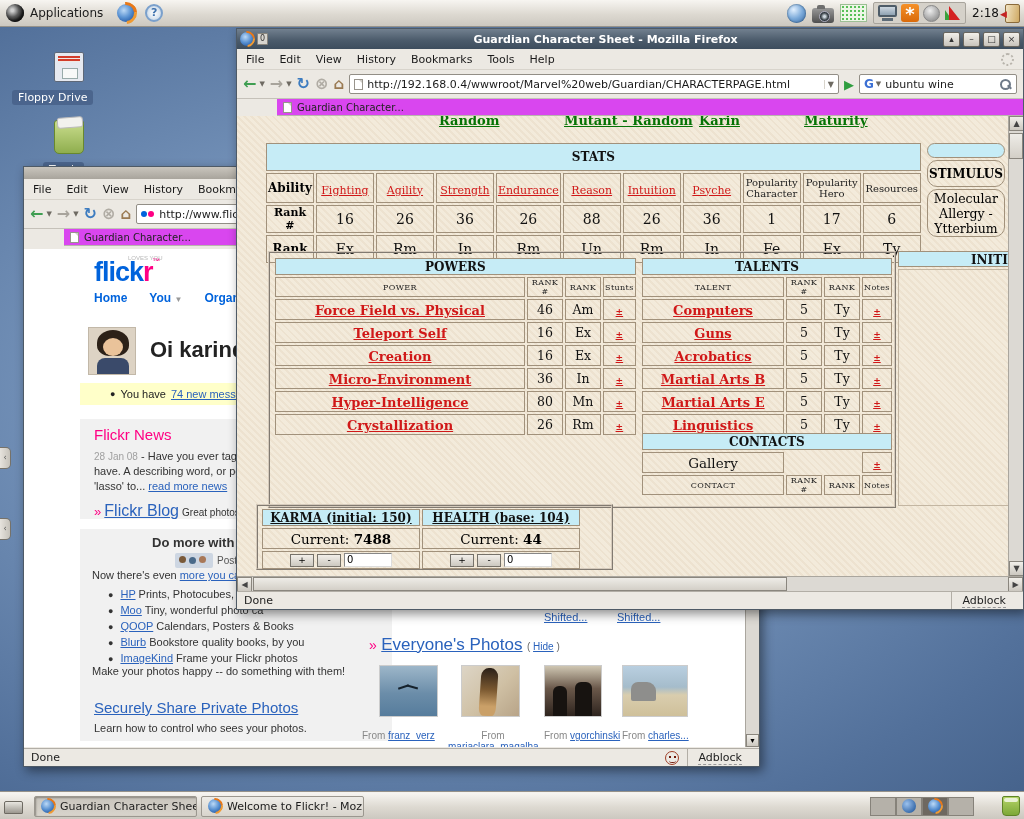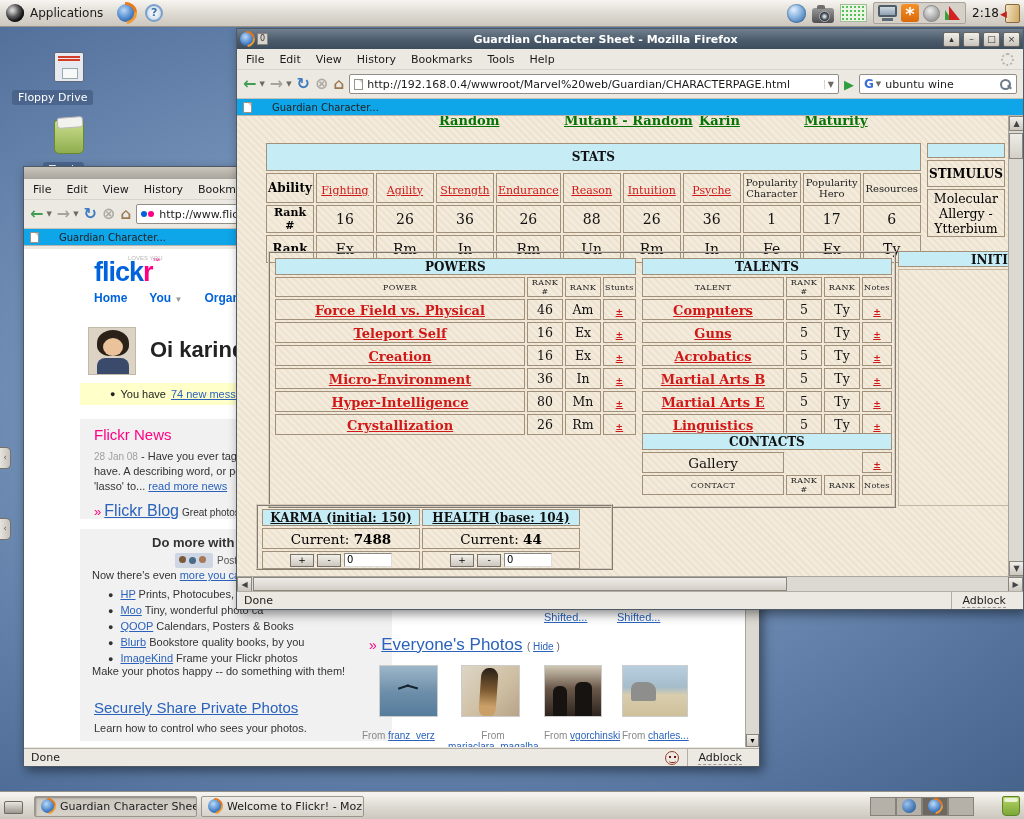--- a/index.html
+++ b/index.html
@@ -107,22 +107,22 @@
 .navbtn { font-size:16px; line-height:16px; font-weight:bold; }
 .navbtn.back { color:#3f9e52; } .navbtn.fwd { color:#a8a49c; } .navbtn.reload { color:#3d7cc0; }
 .navbtn.stop { color:#b0aca4; } .navbtn.home { color:#9a7a52; font-size:15px; }
 .ddm { font-size:7px; color:#6e6a62; margin-left:-2px; }
 .field { background:#fff; border:1px solid #928e86; border-radius:2px; height:20px;
   display:flex; align-items:center; font-size:11px; color:#1a1a1a; padding:0 4px; gap:4px; overflow:hidden; white-space:nowrap; }
 .field .fdd { margin-left:auto; color:#6e6a62; font-size:8px; border-left:1px solid #d8d4cc; padding-left:3px; }
 .gobtn { color:#2f9e3f; font-size:13px; }
 .gsearch { width:158px; }
 .g-logo { color:#3b6fd4; font-weight:bold; font-size:12px; }
-.tabbar { height:17px; background:#0ea5e9; border-bottom:1px solid #b9b5ad;
-  display:flex; align-items:center; gap:20px; padding:0 6px; font-size:10px; color:#222; }
+.tabbar { height:17px; background:#d946ef; border-bottom:1px solid #b9b5ad;
+  display:flex; align-items:center; gap:5px; padding:0 6px; font-size:10px; color:#222;margin-left:40px; }
 .statusbar { position:absolute; bottom:0; left:0; right:0; height:18px; background:#ece9e3;
   border-top:1px solid #b2aea6; display:flex; align-items:center; font-size:11px; color:#222; padding:0 7px; }
 .adblock { margin-left:auto; height:100%; display:flex; align-items:center; padding:0 10px;
   border-left:1px solid #b2aea6; font-size:11px; }
 .adblock span { border-bottom:1px dashed #999; }
 
 
 .sb { position:absolute; background:#dcd9d3; }
 .sb .sbtn { position:absolute; width:15px; height:15px; background:linear-gradient(#f1efea,#ccc8c0);
   border:1px solid #8a867e; font-size:8px; color:#444; text-align:center; line-height:13px; }
@@ -145,21 +145,21 @@
 .stats td { height:28px; }
 .stats .hrow td { height:30px; }
 .stats .w-ab { width:38px; }
 .stats .w-c { width:58px; }
 .stat-link { color:#d01818; text-decoration:underline; font-size:11px; white-space:nowrap; cursor:pointer; }
 .stat-link::first-letter { font-size:16px; }
 .plainhead { font-size:10px; color:#222; }
 .bold { font-weight:bold; } .f11 { font-size:11px; } .f12 { font-size:12px; }
 .sval { font-size:14px; color:#111; }
 .stimulus { position:absolute; left:676px; top:25px; }
-.stimulus td { width:75px; }
+.stimulus td { width:75px;border-radius:10px; }
 .stimulus .cap { height:15px; }
 .stimulus .name { height:27px; font-weight:bold; font-size:12px; }
 .stimulus .val { height:48px; font-size:12.5px; }
 
 .frameA { position:absolute; left:19px; top:135px; width:628px; height:257px;
   border:2px ridge #d5cabb; padding:3px; }
 .ptable { position:absolute; }
 .ptable td { height:17px; }
 .colhead { font-size:8px; color:#222; letter-spacing:.4px; line-height:1.15; }
 .plink { color:#d01818; font-weight:bold; text-decoration:underline; font-size:13px; white-space:nowrap; cursor:pointer; }

